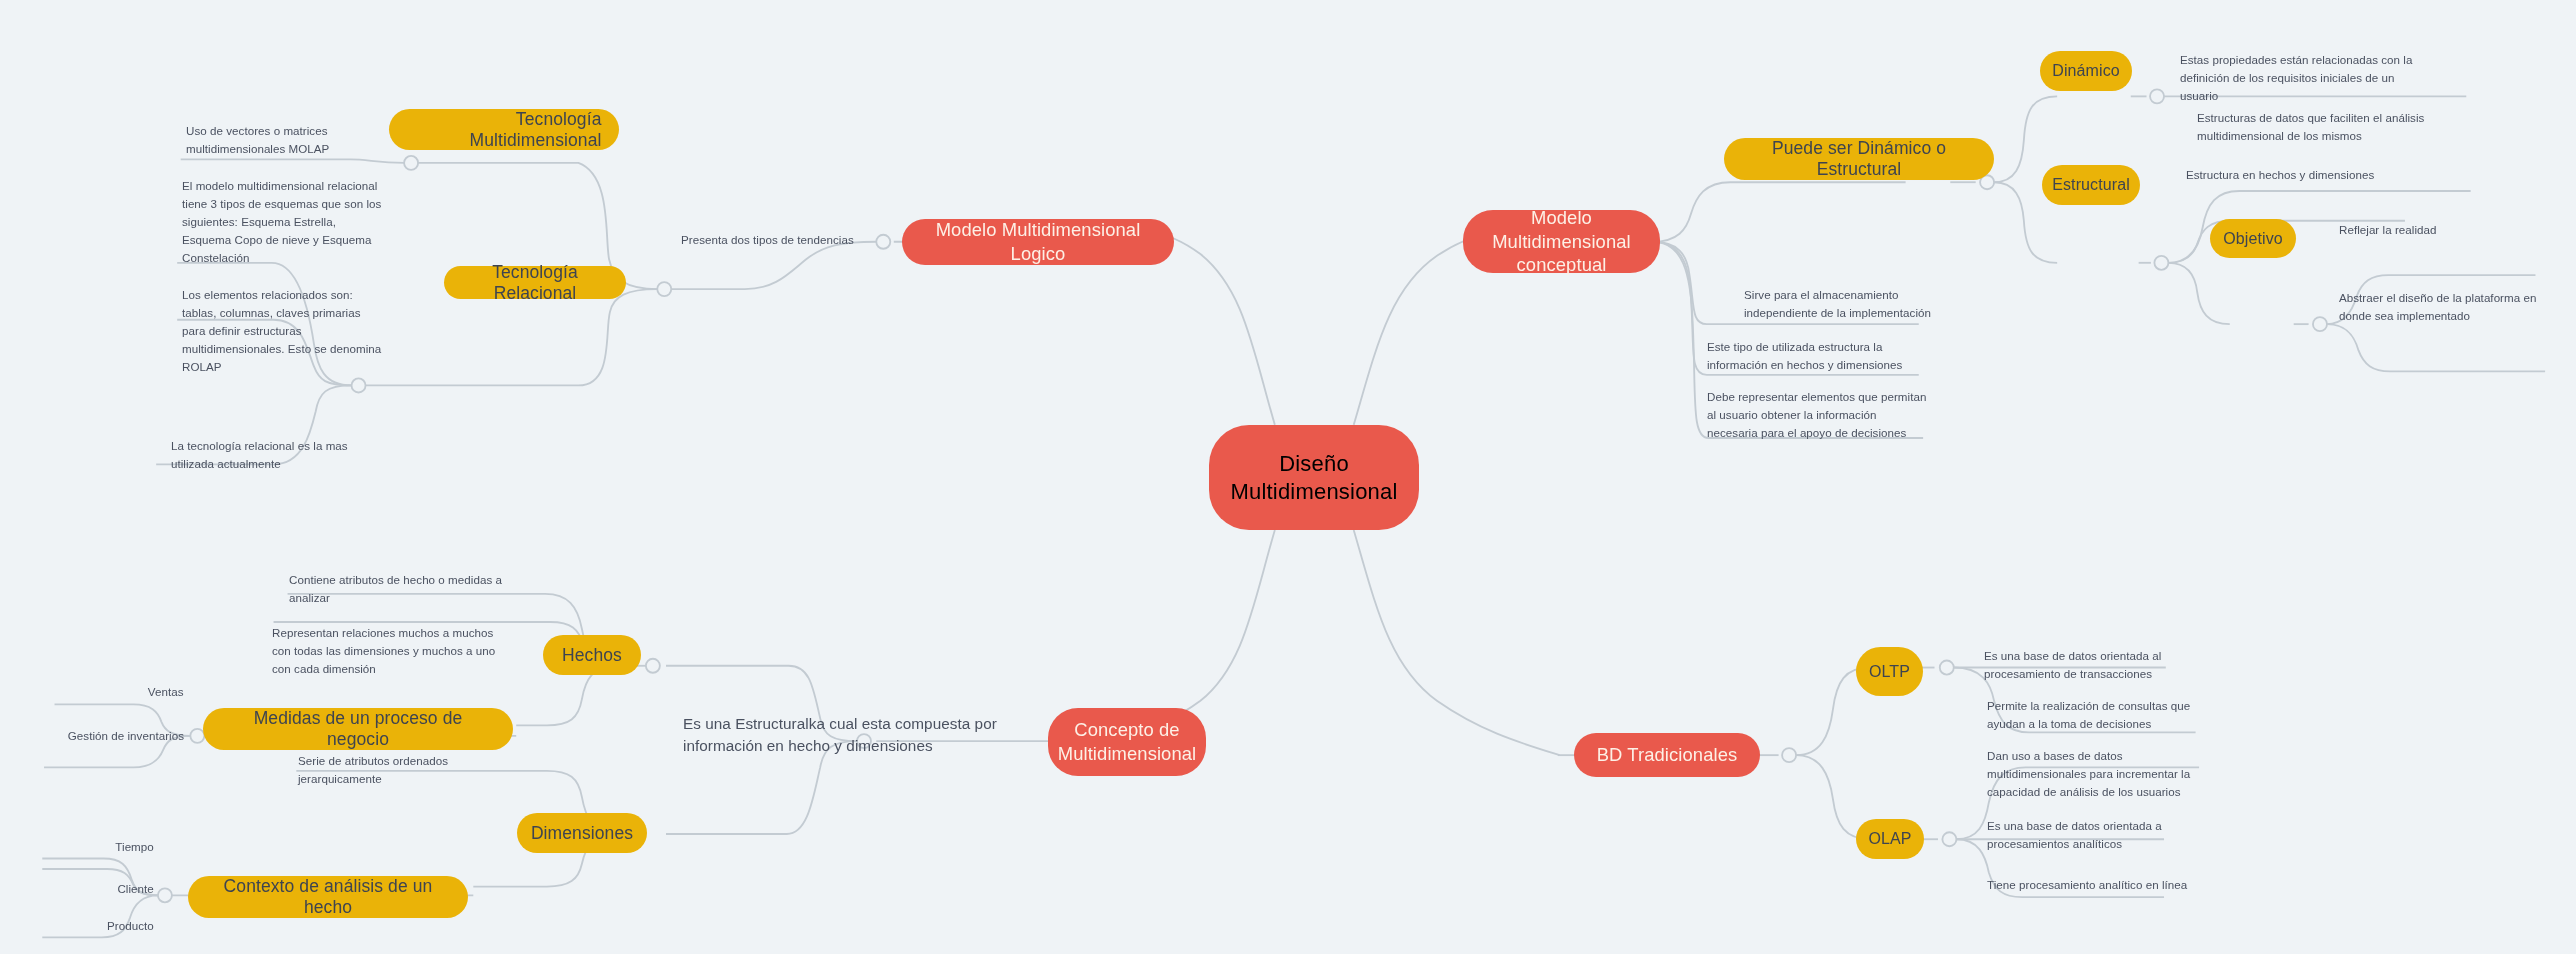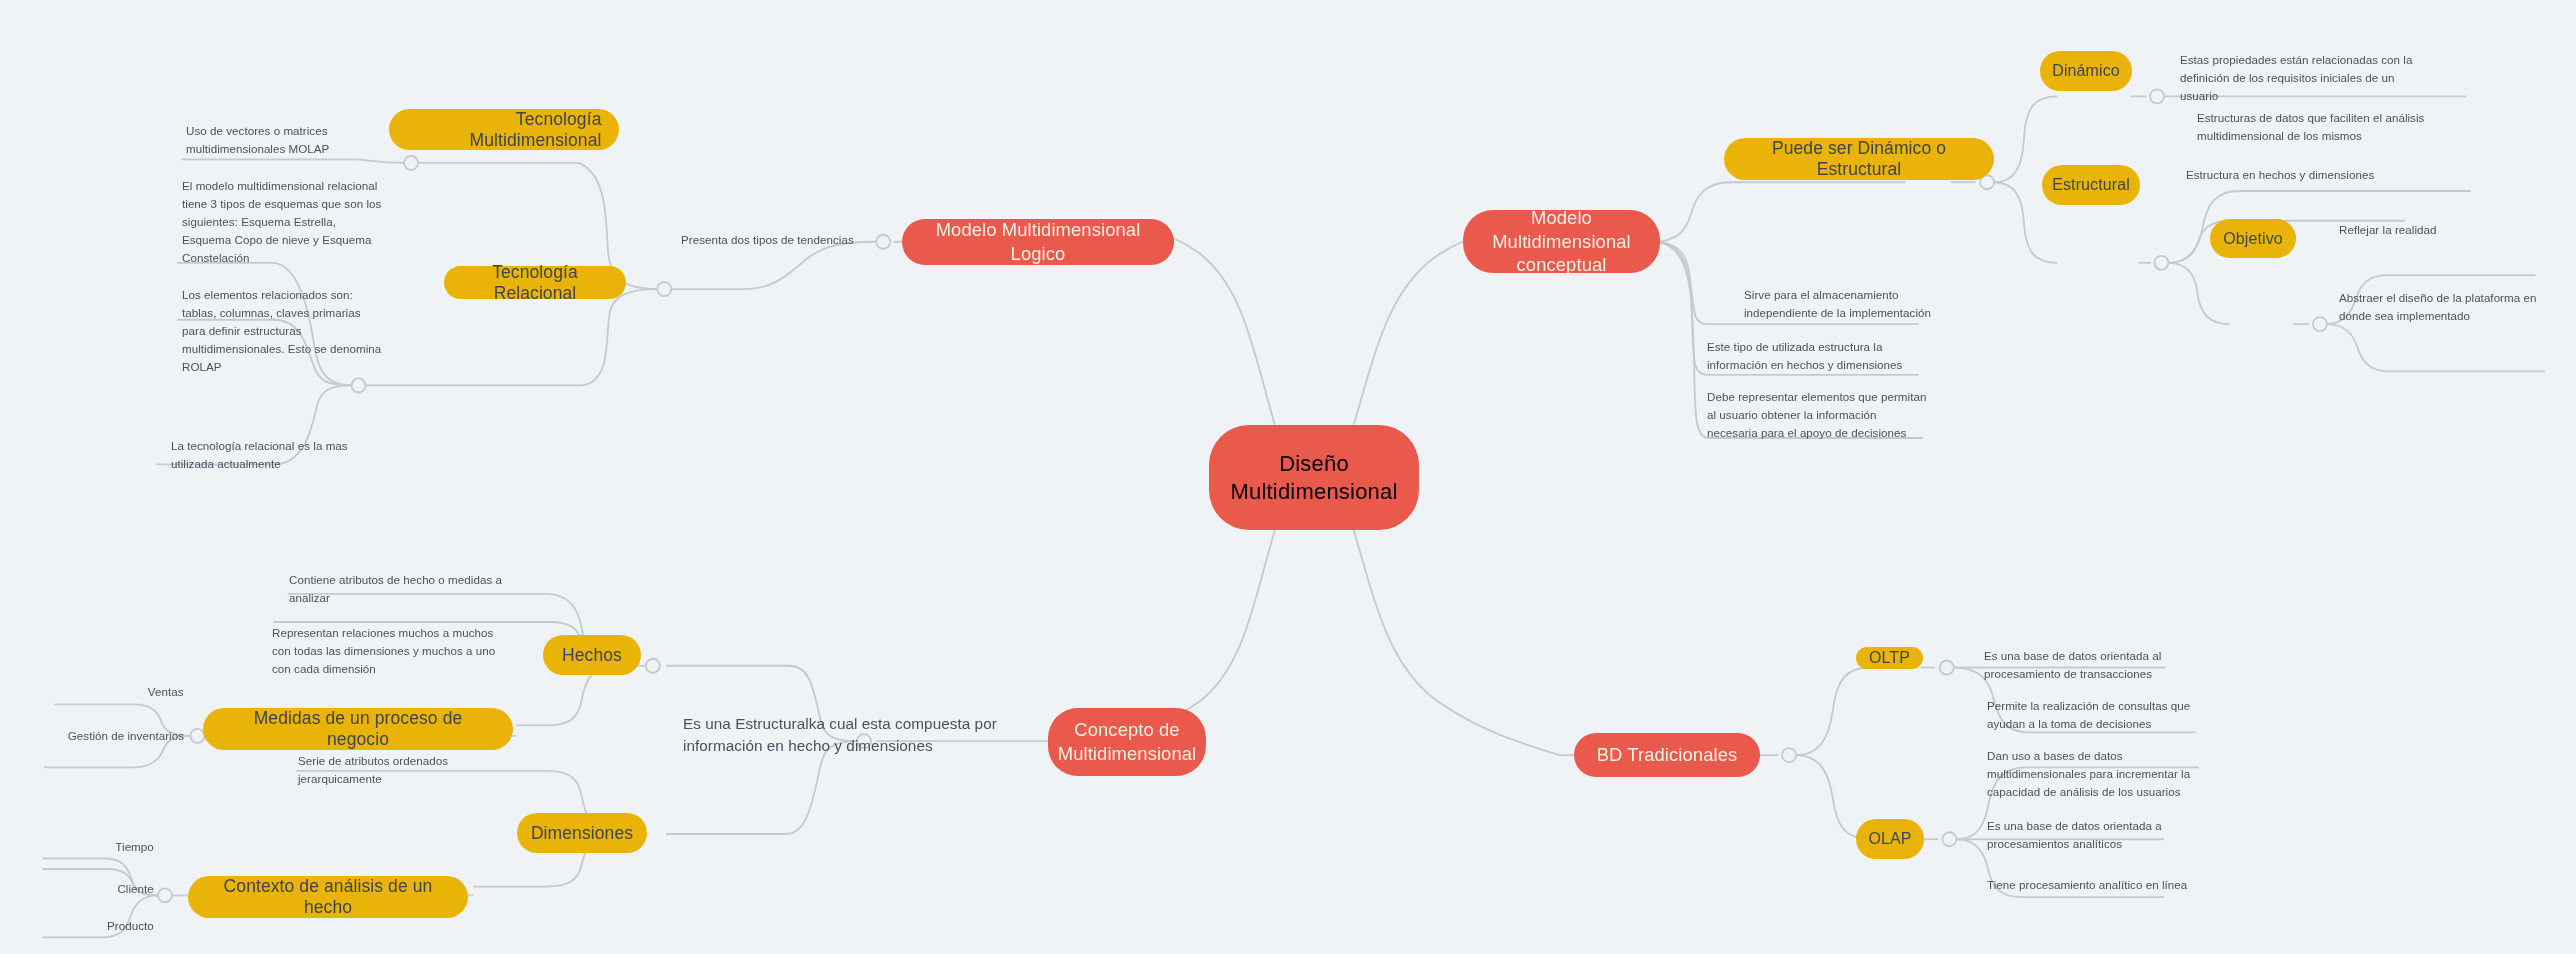--- a/index.html
+++ b/index.html
@@ -286,21 +286,21 @@
     <span>Cliente</span>
   </div>
   <div class="leaf r" style="left:8.8px;top:917px;width:145px;">
     <span>Producto</span>
   </div>
 
   <div class="node mainred pill" style="left:1574px;top:733px;width:186px;height:44px;">
     <span>BD Tradicionales</span>
   </div>
 
-  <div class="node yellow sm pill" style="left:1856px;top:647px;width:67px;height:22px;text-align:right;">
+  <div class="node yellow sm pill" style="left:1856px;top:647px;width:67px;height:49px;text-align:right;">
     <span>OLTP</span>
   </div>
   <div class="leaf" style="left:1984px;top:647px;width:219px;">
     <span>Es una base de datos orientada al procesamiento de transacciones</span>
   </div>
   <div class="leaf" style="left:1987px;top:697px;width:224px;">
     <span>Permite la realización de consultas que ayudan a la toma de decisiones</span>
   </div>
 
   <div class="node yellow sm pill" style="left:1856px;top:819px;width:68px;height:40px;">

